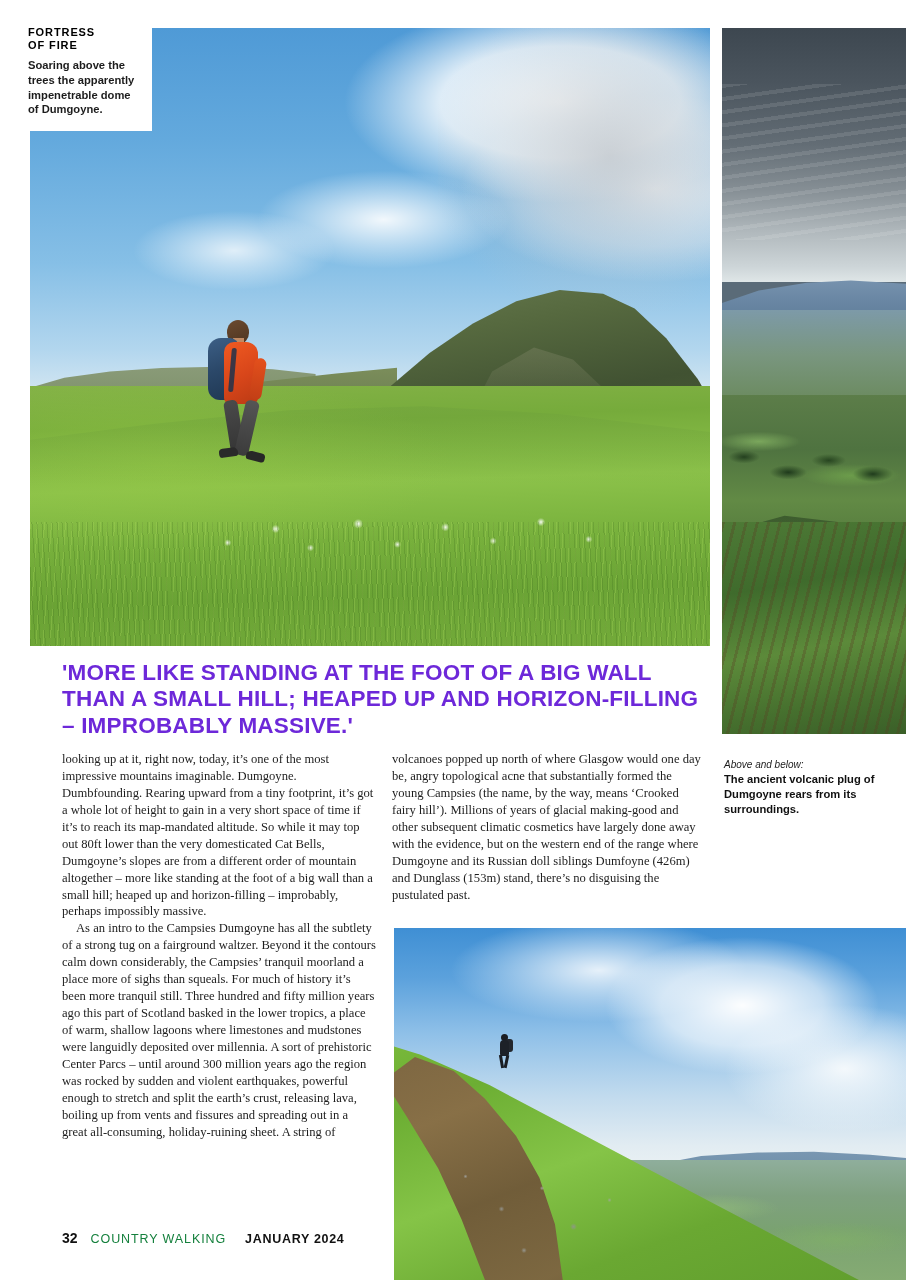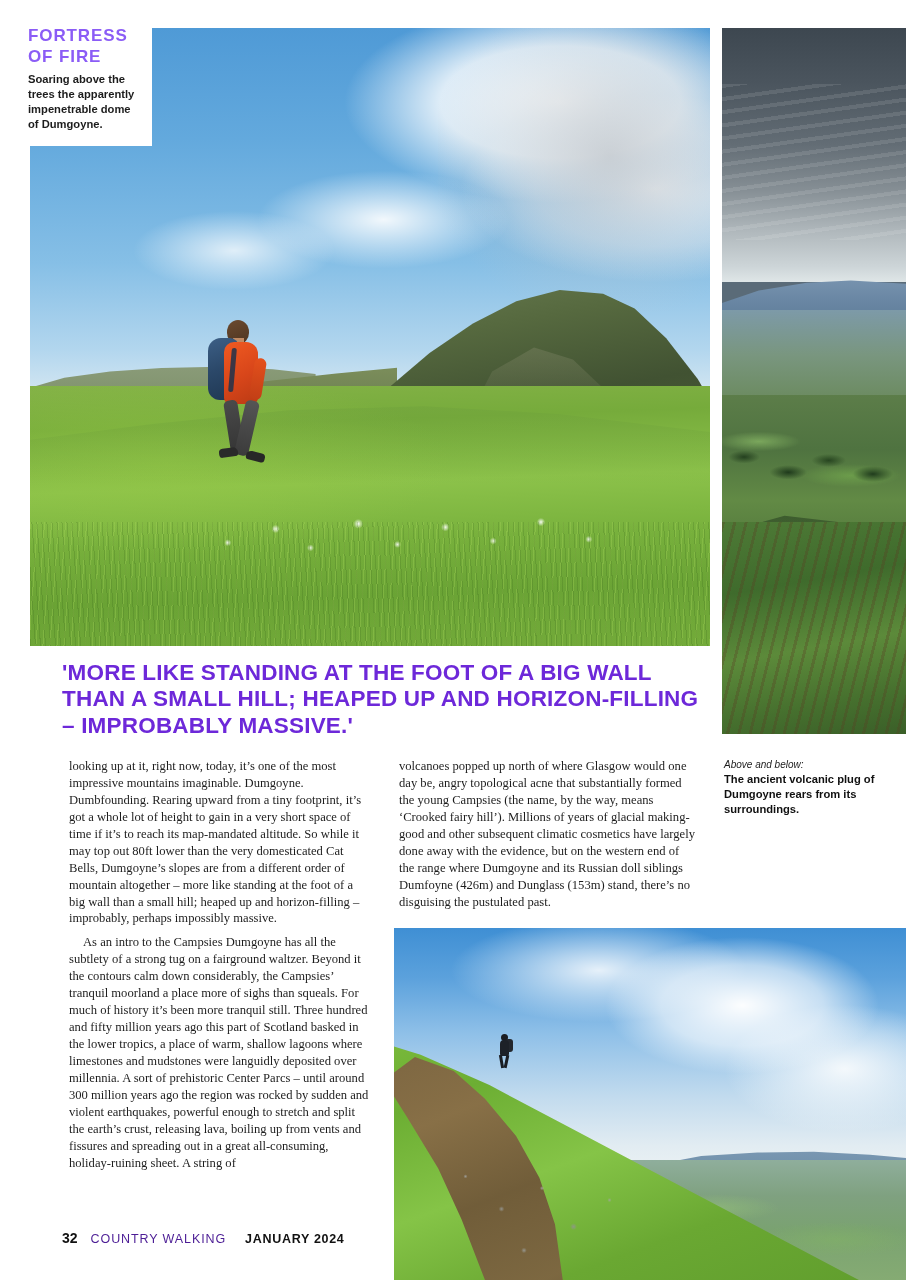--- a/index.html
+++ b/index.html
@@ -142,21 +142,21 @@
     position:absolute; left:46px; top:150px; width:19px; height:9px;
     background:#272727; border-radius:5px 4px 3px 3px; transform:rotate(14deg);
   }
 
   
   .cap-fortress {
     position:absolute; left:0; top:0; width:152px; padding:26px 14px 14px 28px;
     background:#ffffff; z-index:5;
   }
   .cap-kicker {
-    color:#8b5cf6; font-size:17px; font-weight:bold; line-height:1.22;
+    color:#000000; font-size:11px; font-weight:bold; line-height:1.22;
     letter-spacing:.9px; text-transform:uppercase; margin-bottom:5px;
   }
   .cap-body {
     color:#1c1c1c; font-size:11.2px; line-height:1.33; font-weight:600;
   }
 
   
   .rightphoto {
     position:absolute; left:722px; top:28px; width:184px; height:706px; overflow:hidden;
     background:#5a6b78;
@@ -210,21 +210,21 @@
     position:absolute; left:62px; top:660px; width:648px;
     color:#6d28d9; font-size:22.5px; font-weight:bold;
     line-height:1.17; letter-spacing:.2px; text-transform:uppercase;
   }
 
   
   .col {
     position:absolute; font-family:"Liberation Serif", serif;
     color:#1d1d1d; font-size:12.6px; line-height:1.345; text-align:left;
   }
-  .col p { margin:7px; }
+  .col p { margin:0; }
   .col p.indent { text-indent:14px; }
   .col-left  { left:62px; top:751px; width:314px; }
   .col-right { left:392px; top:751px; width:310px; }
 
   
   .cap-standing { position:absolute; left:724px; top:752px; width:176px; }
   .cap-standing .sp-kicker {
     color:#e0642c; font-size:11.5px; font-weight:bold; letter-spacing:.85px;
     text-transform:uppercase; line-height:1.22;
   }
@@ -308,21 +308,21 @@
     background:#1a1d23; transform:rotate(12deg);
   }
 
   
   .footer {
     position:absolute; left:62px; top:1230px;
     display:flex; align-items:baseline; gap:13px;
   }
   .footer .pg { font-size:14px; font-weight:bold; color:#111; }
   .footer .mag {
-    font-size:12.5px; color:#4c1d95; letter-spacing:.9px; text-transform:uppercase;
+    font-size:12.5px; color:#15803d; letter-spacing:.9px; text-transform:uppercase;
   }
   .footer .iss {
     font-size:12.5px; font-weight:bold; color:#111; letter-spacing:.7px;
     text-transform:uppercase; margin-left:6px;text-align:right;
   }
 </style>
 </head>
 <body>
 
 <div class="hero">

